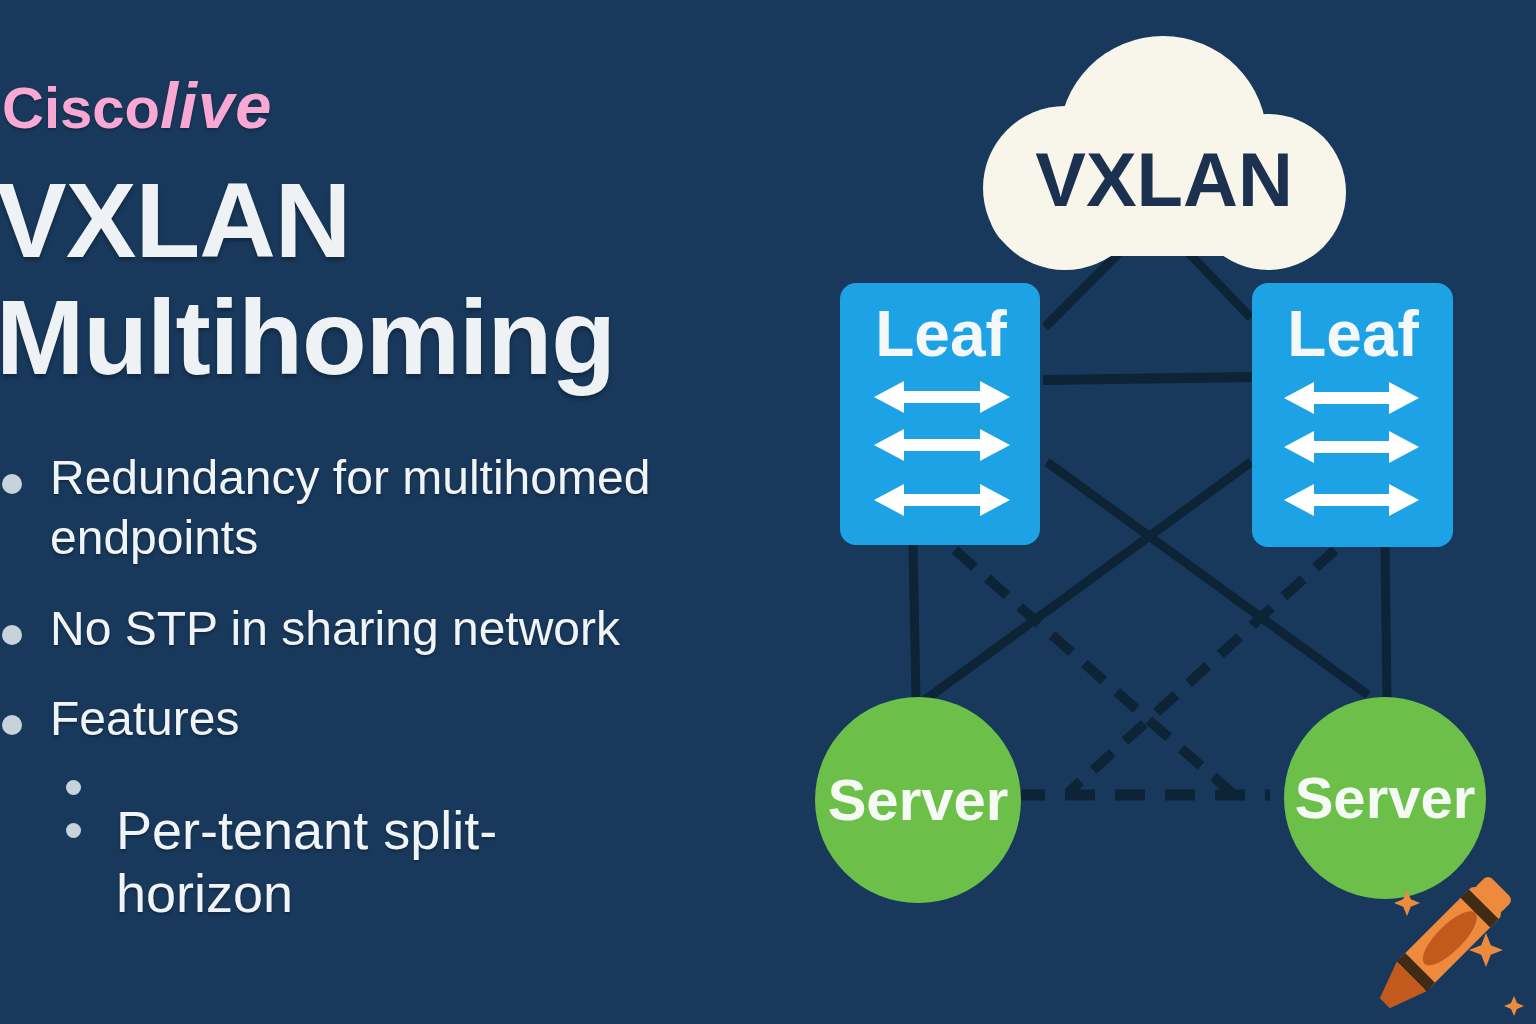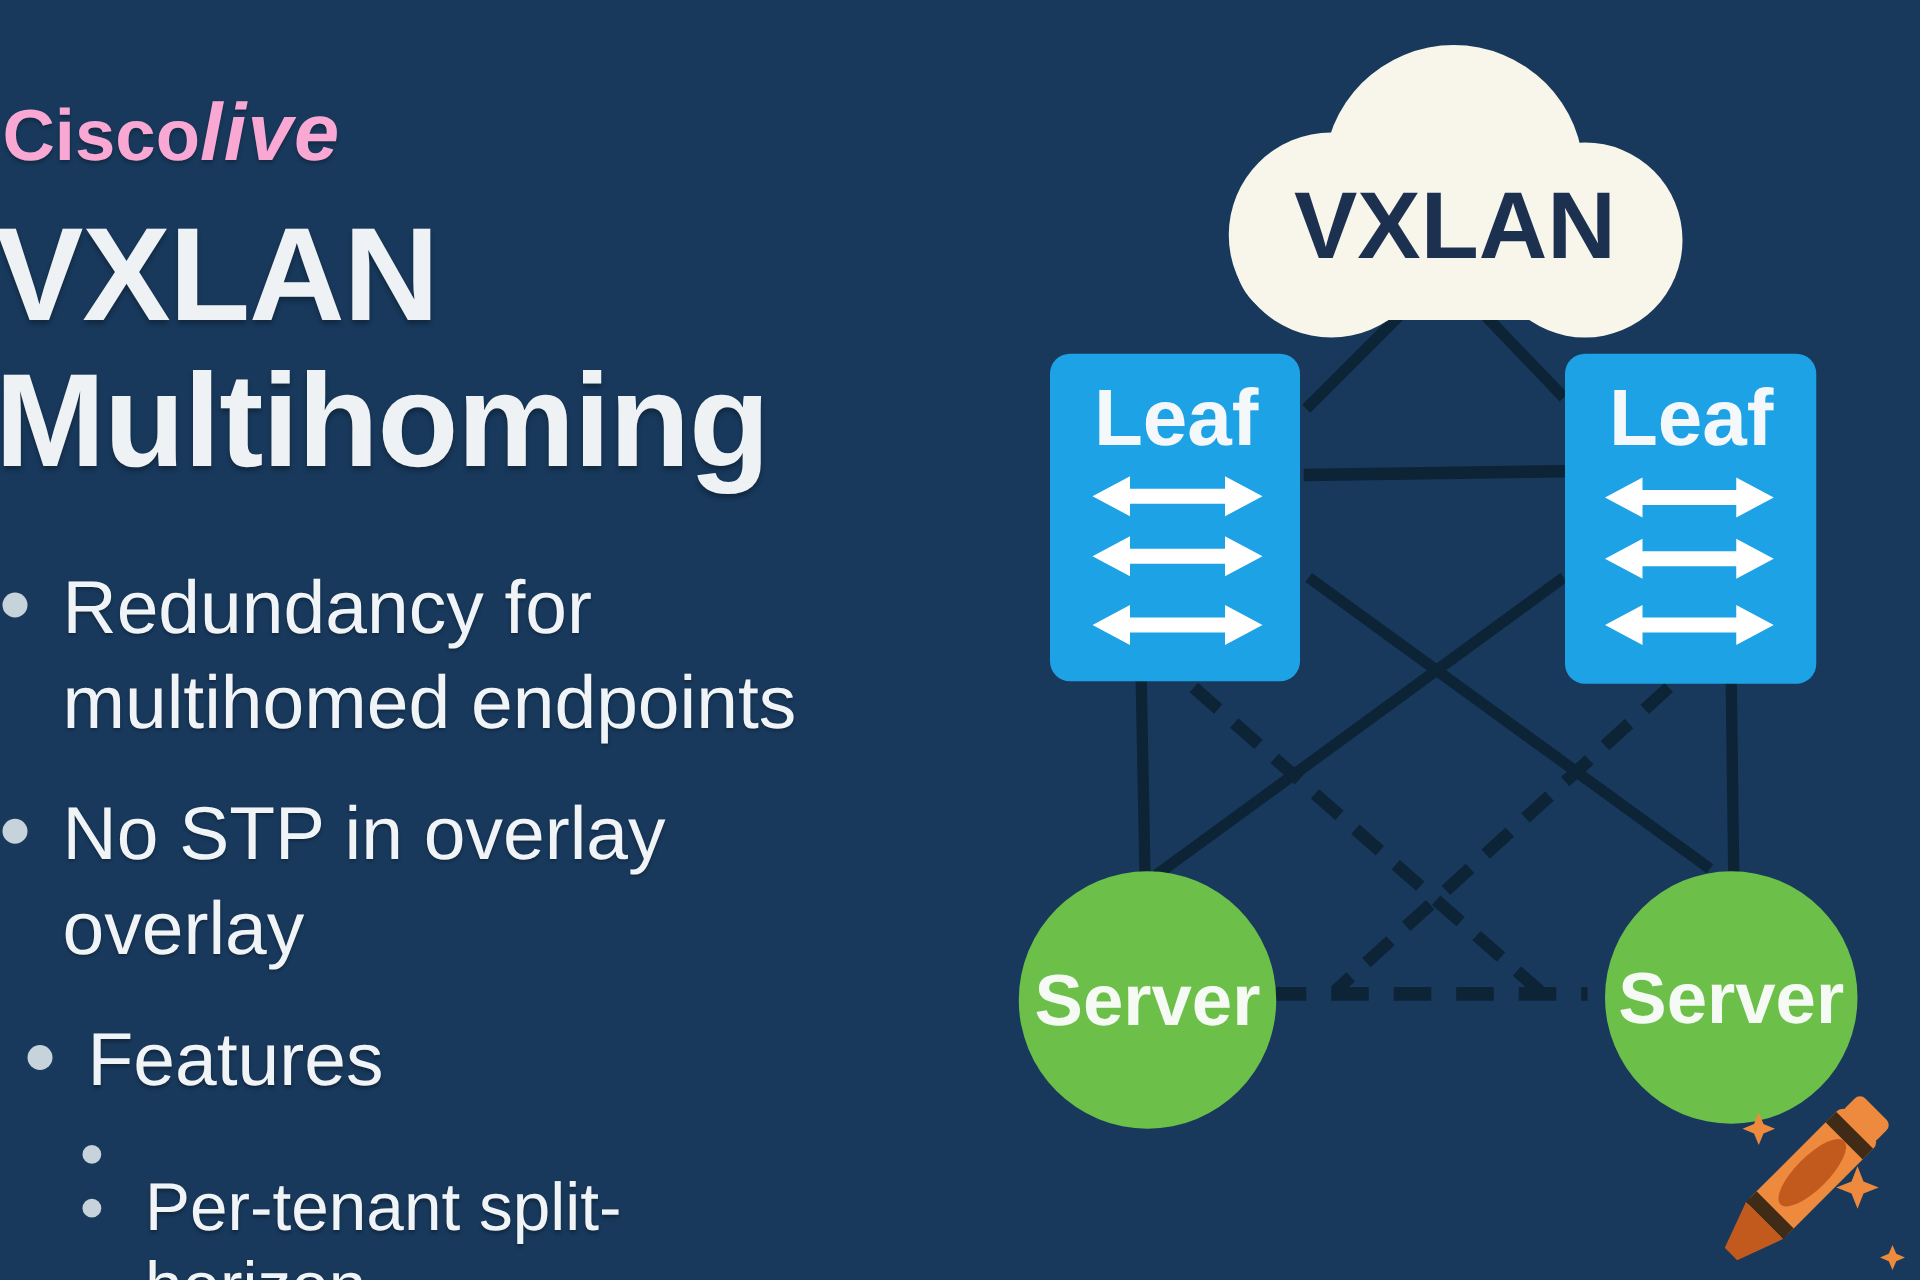--- a/index.html
+++ b/index.html
@@ -14,21 +14,21 @@
         text-shadow:0 2px 3px rgba(0,0,0,.25);white-space:nowrap;}
   .logo .brand{font-weight:700;letter-spacing:0;}
   .logo .live{font-weight:700;font-style:italic;font-size:1.12em;letter-spacing:1px;}
   .title{position:absolute;left:-4px;top:162px;font-size:106px;font-weight:700;
          line-height:1.1;letter-spacing:-1px;color:#eef2f4;
          text-shadow:0 3px 4px rgba(0,0,0,.3);}
   .bullets{position:absolute;left:0;top:448px;width:655px;}
   .bullet{display:flex;align-items:flex-start;margin-bottom:30px;}
   .bullet .dot{flex:0 0 auto;width:20px;height:20px;border-radius:50%;
                background:#c7d3da;margin:26px 28px 0 2px;}
-  .bullet .txt{font-size:60px;line-height:1.26;color:#f0f4f6;
+  .bullet .txt{font-size:48px;line-height:1.26;color:#f0f4f6;
                text-shadow:0 2px 3px rgba(0,0,0,.3);}
   .sub-bullets{margin:6px 0 0 66px;}
   .sub-bullet{display:flex;align-items:flex-start;margin-bottom:4px;}
   .sub-bullet .dot{flex:0 0 auto;width:15px;height:15px;border-radius:50%;
                    background:#c7d3da;margin:24px 35px 0 0;}
   .sub-bullet .txt{font-size:54px;line-height:1.16;color:#f0f4f6;
                    text-shadow:0 2px 3px rgba(0,0,0,.3);}
   .node-label{font-family:"Liberation Sans", sans-serif;}
 </style>
 </head>
@@ -119,24 +119,24 @@
 
   <div class="bullets">
 
     <div class="bullet">
       <span class="dot"></span>
       <span class="txt">Redundancy for multihomed endpoints</span>
     </div>
 
     <div class="bullet">
       <span class="dot"></span>
-      <span class="txt">No STP in overlay overlay</span>
+      <span class="txt">No STP in sharing network</span>
     </div>
 
-    <div class="bullet" style="margin-bottom:0;margin-left:20px;">
+    <div class="bullet" style="margin-bottom:0;">
       <span class="dot"></span>
       <span class="txt">Features</span>
     </div>
 
     <div class="sub-bullets">
       <div class="sub-bullet">
         <span class="dot"></span>
       </div>
       <div class="sub-bullet">
         <span class="dot"></span>

